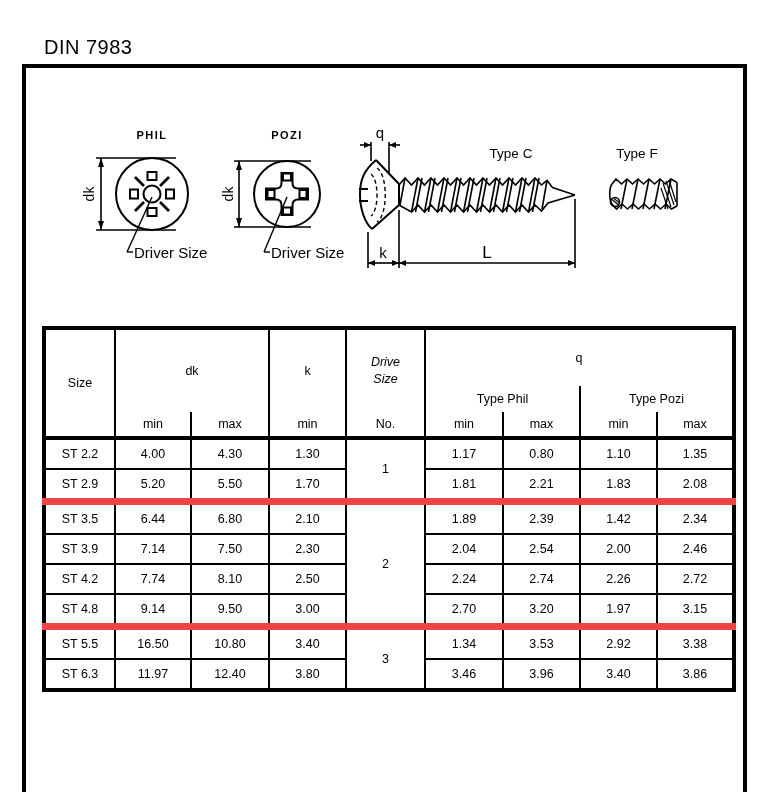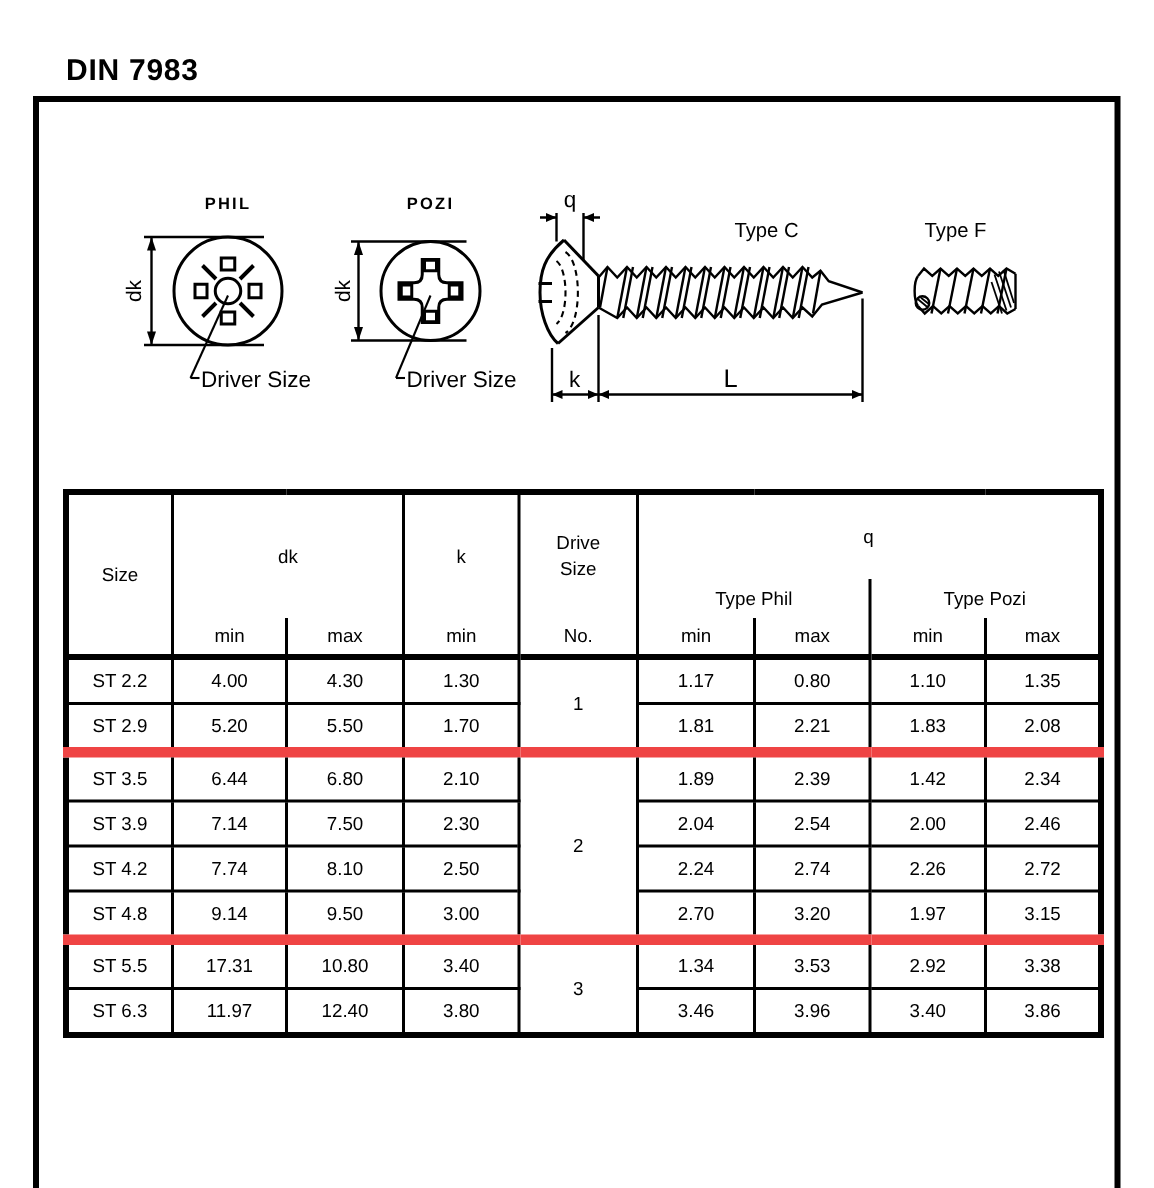--- a/index.html
+++ b/index.html
@@ -2,21 +2,21 @@
 <html><head>
 <meta charset="utf-8">
 <style>
   html,body { margin:0; padding:0; }
   body {
     width:769px; height:792px; background:#ffffff; position:relative;
     font-family:"Liberation Sans", sans-serif; color:#000;
   }
   .page-title {
     position:absolute; left:44px; top:36px;
-    font-size:20px; letter-spacing:0.5px; font-weight:700;
+    font-size:20px; letter-spacing:0.5px; font-weight:400;
   }
   .outer-box {
     position:absolute; left:22px; top:64px; width:725px; height:785px;
     border:4px solid #000; box-sizing:border-box;
   }
   svg.drawing { position:absolute; left:0; top:0; display:block; }
   svg.drawing text { fill:#000; font-family:"Liberation Sans", sans-serif; }
   .lbl-head  { font-size:11px; font-weight:bold; letter-spacing:1.5px; }
   .lbl-type  { font-size:13.5px; }
   .lbl-dim   { font-size:15px; }
@@ -34,21 +34,21 @@
     vertical-align:middle;
   }
   .spec-table thead th { border:none; }
   .spec-table thead .bl { border-left:2px solid #000; }
   .spec-table tbody td { border:2px solid #000; height:28px; }
   .spec-table tbody tr.group-start td { border-top:7px solid #ef4444; }
   .spec-table tbody tr:first-child td { border-top:4px solid #000; }
   .row-a { height:58px; }
   .row-b { height:26px; }
   .row-c { height:26px; }
-  .pre-line { white-space:pre-line; line-height:1.35; }
+  .pre-line { white-space:pre-line; line-height:1.35;font-style:italic; }
   .note {
     position:absolute; left:20px; top:597px; font-size:13.5px;
   }
 </style>
 </head>
 <body>
 
 <div class="page-title">DIN 7983</div>
 
 <div class="outer-box">
@@ -300,21 +300,21 @@
         <td>9.14</td>
         <td>9.50</td>
         <td>3.00</td>
         <td>2.70</td>
         <td>3.20</td>
         <td>1.97</td>
         <td>3.15</td>
       </tr>
       <tr class="group-start">
         <td>ST 5.5</td>
-        <td>17.31</td>
+        <td>16.50</td>
         <td>10.80</td>
         <td>3.40</td>
         <td rowspan="2">3</td>
         <td>1.34</td>
         <td>3.53</td>
         <td>2.92</td>
         <td>3.38</td>
       </tr>
       <tr>
         <td>ST 6.3</td>

